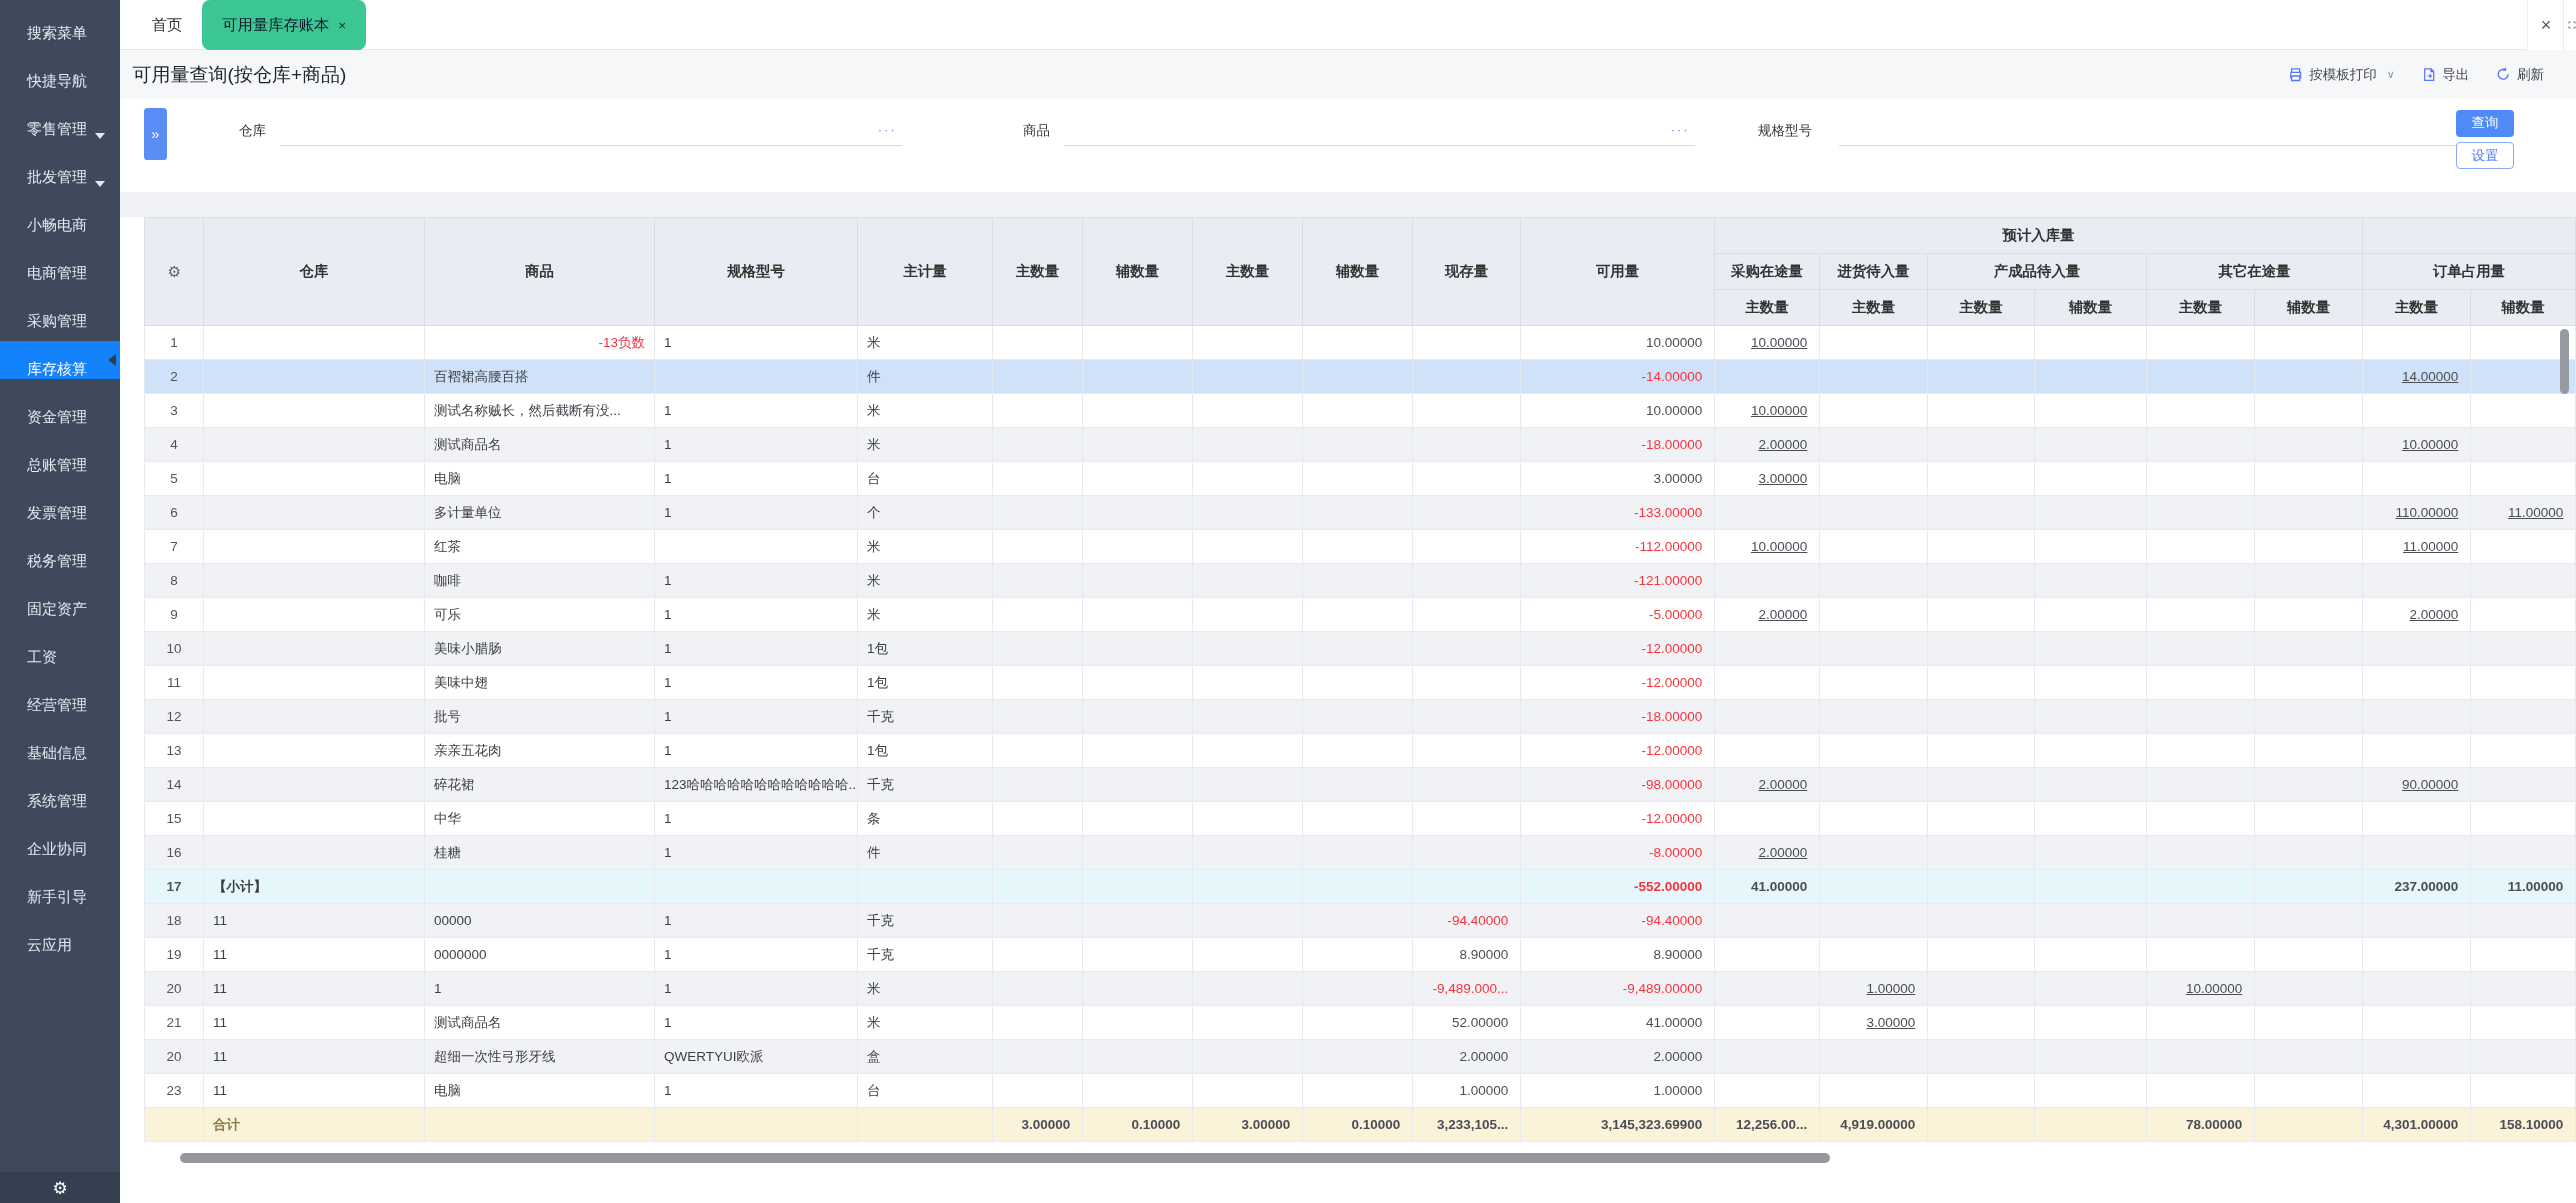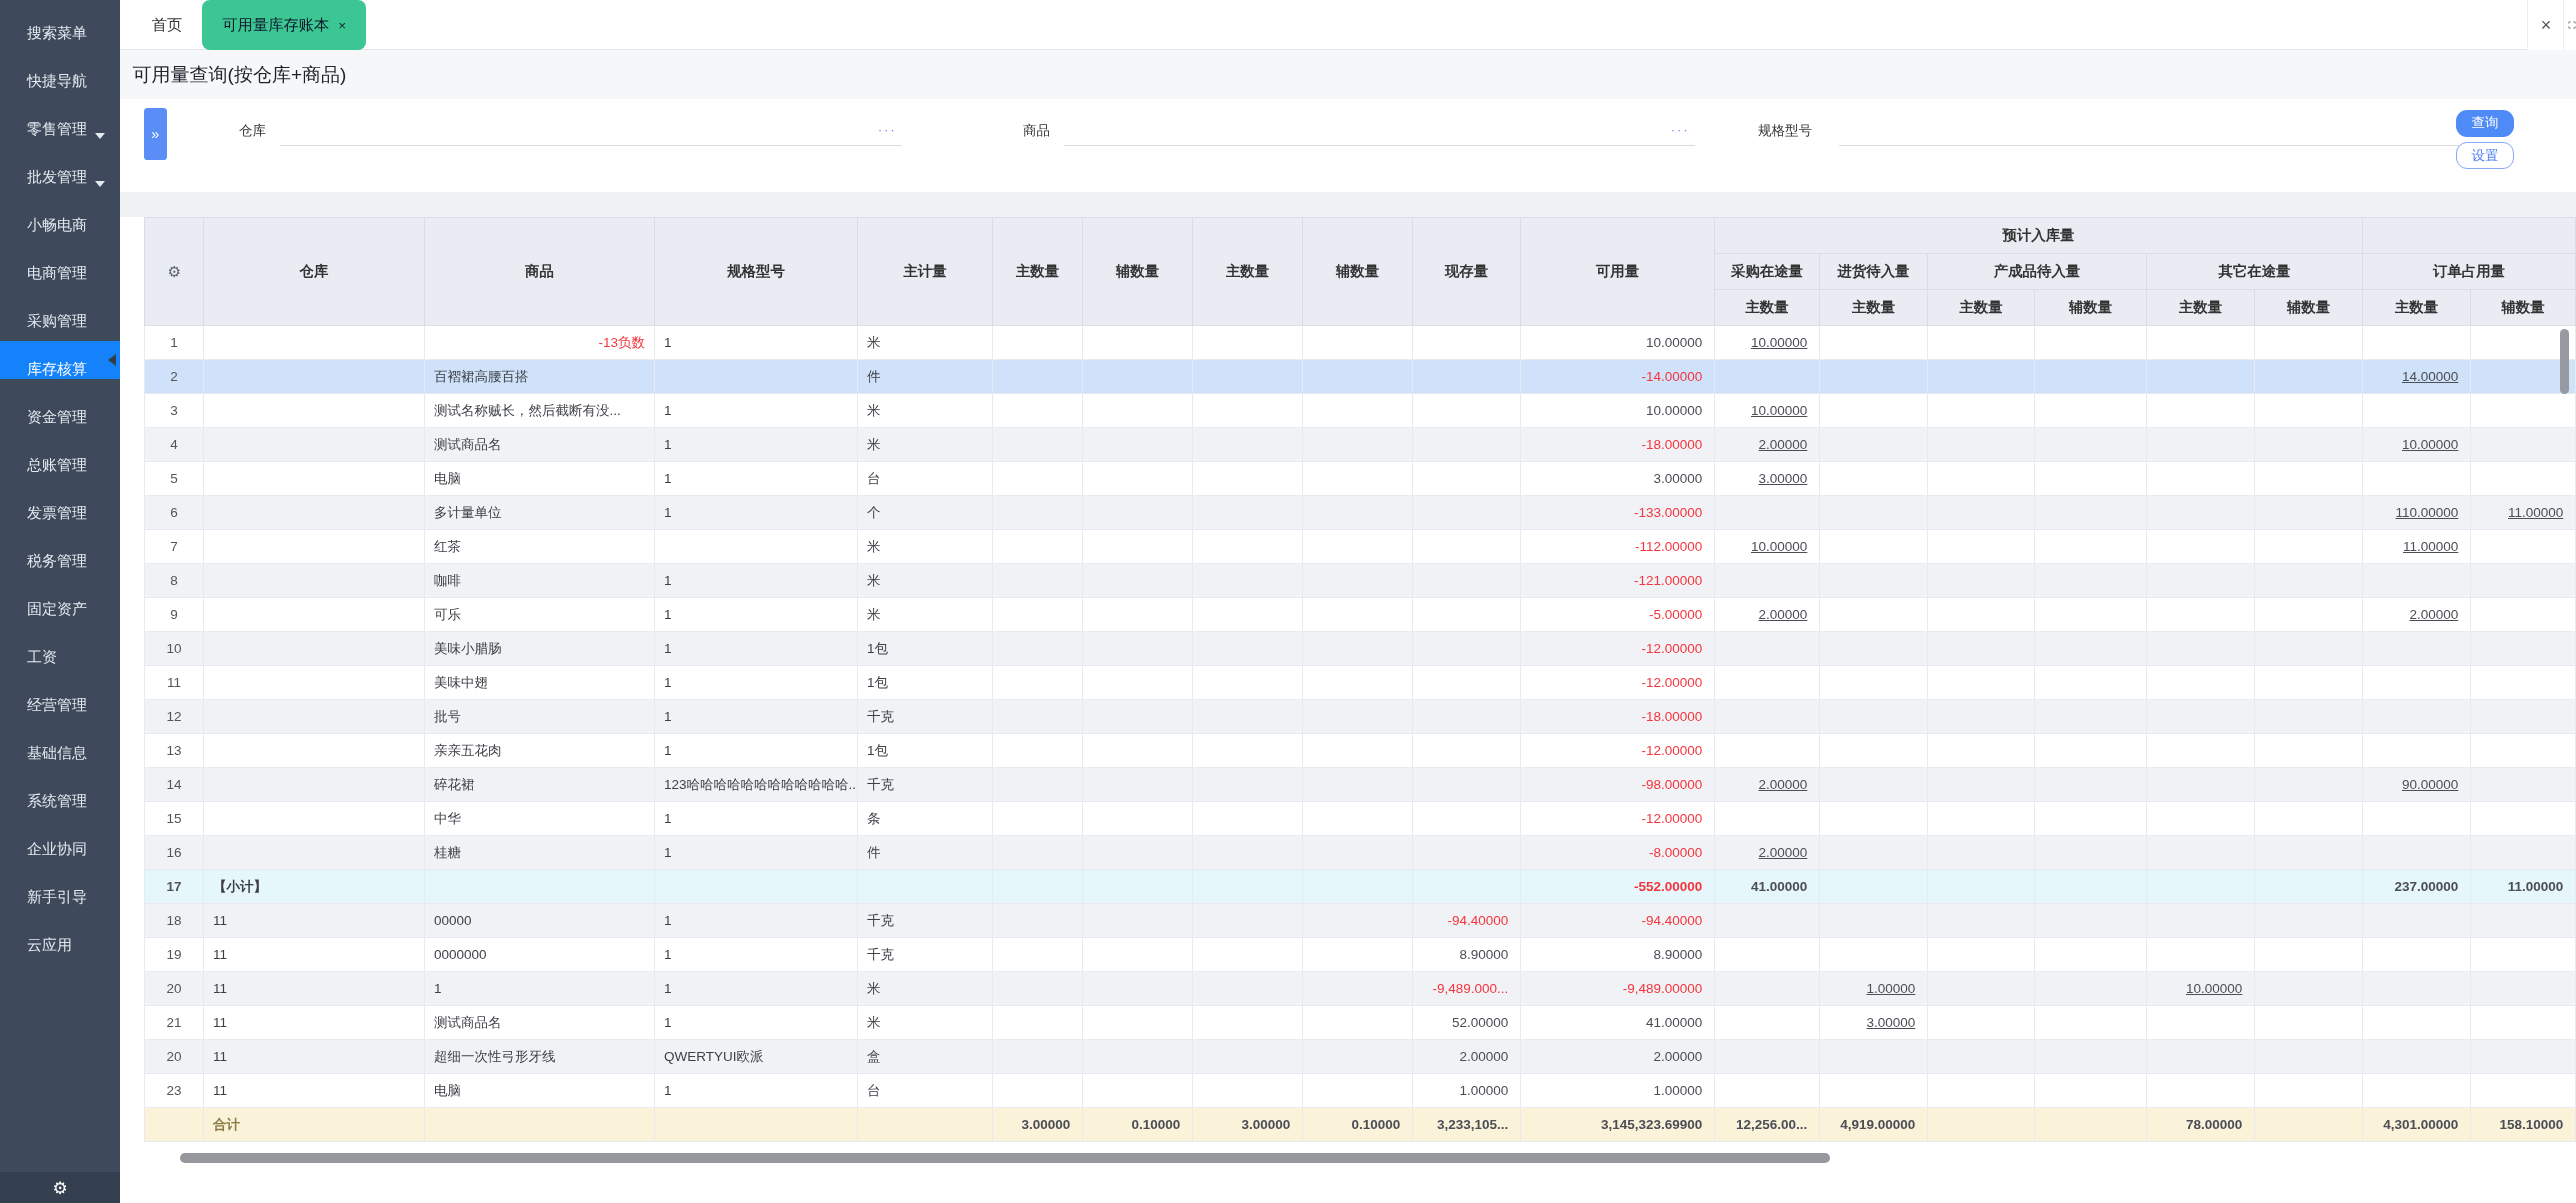--- a/index.html
+++ b/index.html
@@ -44,21 +44,21 @@
   .tool .dd { font-size:10.8px; color:#8a93a6; margin-left:3.6px; }
 
   
   .fpanel { position:relative; height:93px; background:#fff; }
   .expander { position:absolute; left:24px; top:9px; width:22.5px; height:52px; background:#5a8df6;
     border-radius:3.6px; color:#fff; font-size:14.4px; display:flex; align-items:center; justify-content:center; cursor:pointer; }
   .ffield { position:absolute; top:0; height:72px; }
   .flabel { position:absolute; top:23.4px; font-size:13.5px; color:#333; }
   .finput { position:absolute; top:21.6px; height:25px; border-bottom:0.9px solid #d9dbe0; }
   .fdots { position:absolute; right:5.4px; top:1.8px; color:#6b86f0; font-size:13.5px; letter-spacing:1.8px; cursor:pointer; }
-  .btn { position:absolute; width:58px; height:27px; border-radius:11px; font-size:13.5px;
+  .btn { position:absolute; width:58px; height:27px; border-radius:4px; font-size:13.5px;
     display:flex; align-items:center; justify-content:center; cursor:pointer; }
   .btn.query { right:62px; top:10.8px; background:#4f8bf7; color:#fff; }
   .btn.settings { right:62px; top:43px; background:#fff; color:#4f7df2; border:0.9px solid #88a9f5; }
   .grayband { height:25px; background:#eff1f4; }
 
   
   .twrap { position:relative; margin-left:24px; width:2425px; }
   table { border-collapse:collapse; table-layout:fixed; width:2425px; }
   th,td { border:0.9px solid #e7eaf0; overflow:hidden; white-space:nowrap; }
   thead th { background:#e9ecf3; border-color:#d9dde6; color:#333; font-size:14.4px; font-weight:600;
@@ -174,20 +174,42 @@
         <div class="strip-btn partial">
           <svg width="16" height="16" viewBox="0 0 18 18">
               <path d="M2 6 V2 H6 M12 2 H16 V6 M16 12 V16 H12 M6 16 H2 V12" fill="none" stroke="#555" stroke-width="1.6"></path>
             </svg>
         </div>
       </div>
     </div>
 
     <div class="titlebar">
       <div class="page-title">可用量查询(按仓库+商品)</div>
+      <div class="toolbar">
+        <div class="tool">
+          <svg width="15.3" height="15.3" viewBox="0 0 17 17">
+              <path d="M4 6 V2 H13 V6 M3 6 H14 V12 H13 M4 12 H3 V6 M4 10 H13 V15 H4 Z" fill="none" stroke="#5b78f2" stroke-width="1.4"></path>
+            </svg>
+          <span>按模板打印</span>
+          <span class="dd">∨</span>
+        </div>
+        <div class="tool">
+          <svg width="14.4" height="15.3" viewBox="0 0 16 17">
+              <path d="M10 2 H3 V15 H13 V5 Z M10 2 L13 5 M10 2 V5 H13" fill="none" stroke="#5b78f2" stroke-width="1.4"></path>
+              <path d="M6 10 H10 M8.5 8 L10.3 10 L8.5 12" fill="none" stroke="#5b78f2" stroke-width="1.3"></path>
+            </svg>
+          <span>导出</span>
+        </div>
+        <div class="tool">
+          <svg width="14.4" height="14.4" viewBox="0 0 16 16">
+              <path d="M13.5 8 A5.5 5.5 0 1 1 10.5 3.1 M10.5 0.8 V3.4 H7.9" fill="none" stroke="#5b78f2" stroke-width="1.5"></path>
+            </svg>
+          <span>刷新</span>
+        </div>
+      </div>
     </div>
 
     <div class="fpanel">
       <div class="expander">»</div>
 
       <div class="ffield" style="left:119px; width:825px;">
         <span class="flabel" style="left:0">仓库</span>
         <div class="finput" style="left:41px; width:622px;">
           <span class="fdots">···</span>
         </div>

